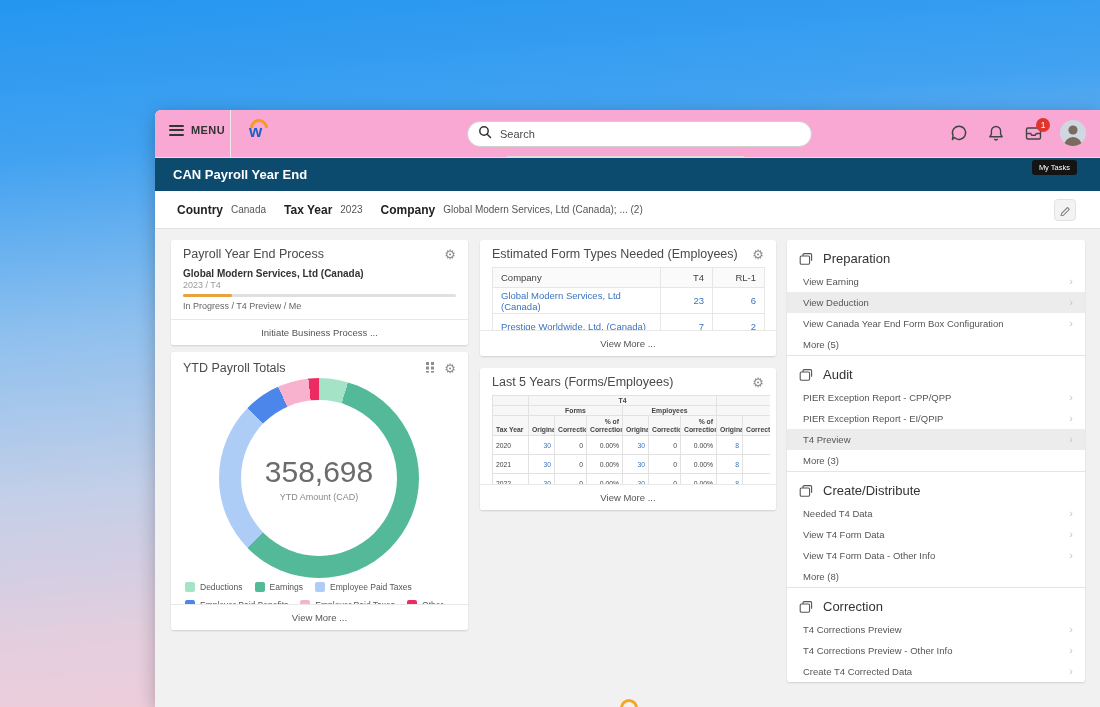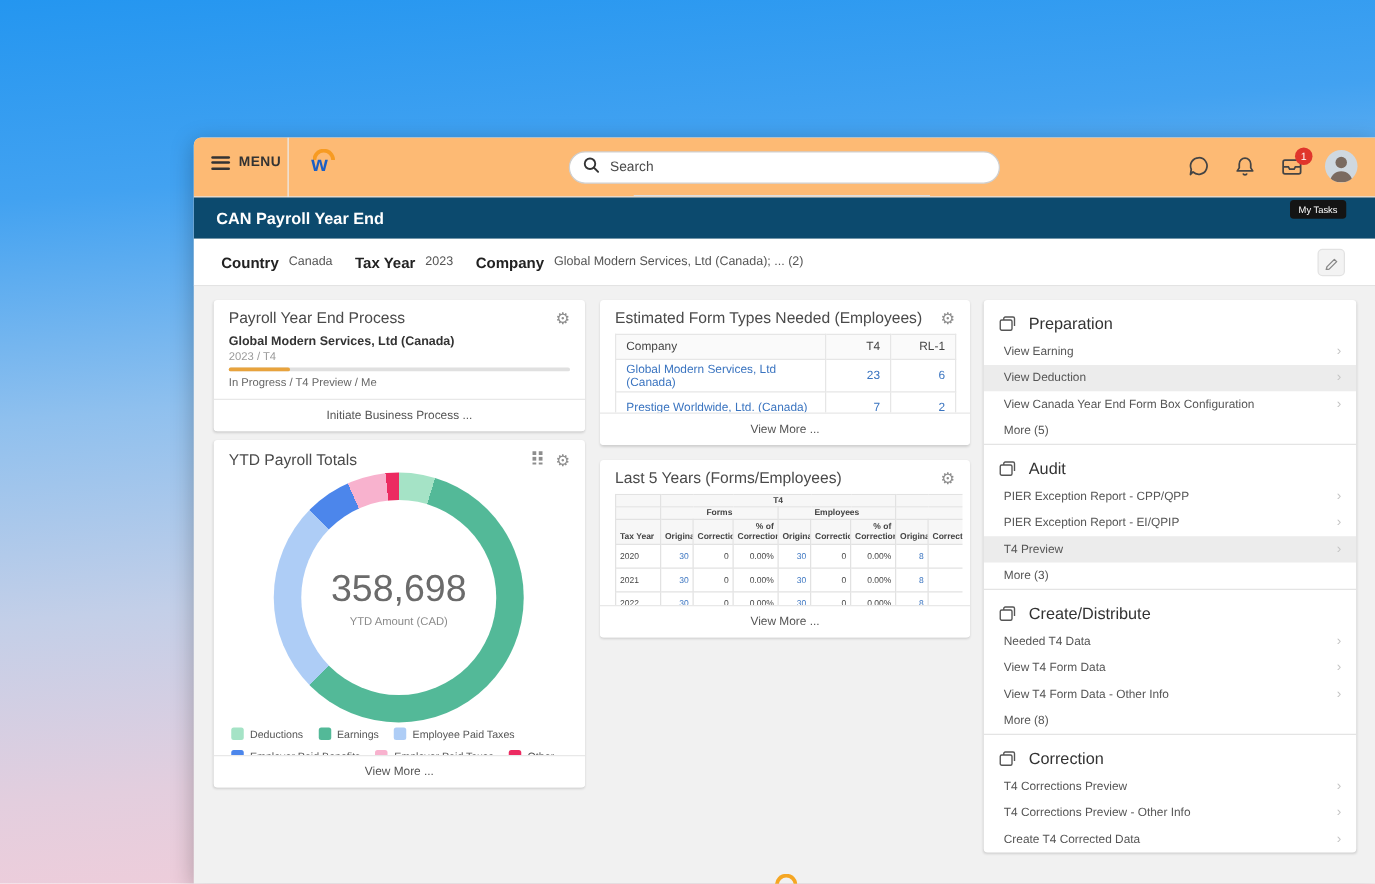--- a/index.html
+++ b/index.html
@@ -3,30 +3,30 @@
 <meta charset="utf-8">
 <style>
   * { margin:0; padding:0; box-sizing:border-box; }
   html,body { width:1100px; height:707px; font-family:"Liberation Sans", sans-serif; overflow:hidden; }
   .desktop { position:relative; width:1100px; height:707px;
     background:linear-gradient(175deg,#2496f0 0%,#42a2f1 20%,#8fc0ee 42%,#c3cfe8 62%,#e3cede 80%,#f8ccd7 100%); }
   .window { position:absolute; left:155px; top:110px; width:945px; height:597px;
     background:#f1f1f1; border-top-left-radius:6px; overflow:hidden; box-shadow:0 4px 18px rgba(0,0,0,.25); }
 
   
-  .topbar { position:absolute; left:0; top:0; width:945px; height:48px; background:#fdba74; border-bottom:1px solid #e2e2e2; }
+  .topbar { position:absolute; left:0; top:0; width:945px; height:48px; background:#f9a8d4; border-bottom:1px solid #e2e2e2; }
   .menu-btn { position:absolute; left:14px; top:14px; display:flex; align-items:center; gap:7px; cursor:pointer; }
   .hamburger { width:15px; height:11px; display:flex; flex-direction:column; justify-content:space-between; }
   .hamburger span { display:block; height:2px; background:#333; border-radius:1px; }
   .menu-label { font-size:11px; font-weight:bold; color:#333; letter-spacing:.4px; }
   .topbar-divider { position:absolute; left:75px; top:0; width:1px; height:48px; background:#ececec; }
   .logo { position:absolute; left:92px; top:9px; width:26px; height:30px; }
   .logo .arc { position:absolute; top:0; left:3px; width:18px; height:9px; border:3.4px solid #f79b22; border-bottom:none; border-radius:11px 11px 0 0; }
   .logo .w { position:absolute; top:3px; left:2px; font-size:17px; font-weight:bold; color:#1d5fc4; }
-  .search-pill { position:absolute; left:300px; top:11px; width:345px; height:26px; background:#fff; border:1px solid #cfcfcf; border-radius:14px; display:flex; align-items:center; padding:0 10px; gap:8px; }
+  .search-pill { position:absolute; left:312px; top:11px; width:345px; height:26px; background:#fff; border:1px solid #cfcfcf; border-radius:14px; display:flex; align-items:center; padding:0 10px; gap:8px; }
   .search-pill input { border:none; outline:none; background:transparent; font-size:11px; color:#333; width:280px; font-family:"Liberation Sans",sans-serif; }
   .search-pill input::placeholder { color:#4a4a4a; }
   .dropdown-hint { position:absolute; left:352px; top:46px; width:237px; height:1px; background:#ddd; }
   .top-icons { position:absolute; right:14px; top:10px; display:flex; align-items:center; gap:17px; }
   .ticon { position:relative; width:20px; height:20px; display:flex; align-items:center; justify-content:center; cursor:pointer; }
   .ticon svg { stroke:#444; fill:none; stroke-width:1.4; }
   .badge { position:absolute; top:-5px; right:-7px; min-width:14px; height:14px; background:#e0352c; color:#fff; border-radius:8px; font-size:8.5px; display:flex; align-items:center; justify-content:center; padding:0 3px; }
   .avatar { width:26px; height:26px; border-radius:50%; background:#cfd8e0; overflow:hidden; display:flex; align-items:flex-end; justify-content:center; cursor:pointer; }
 
   

